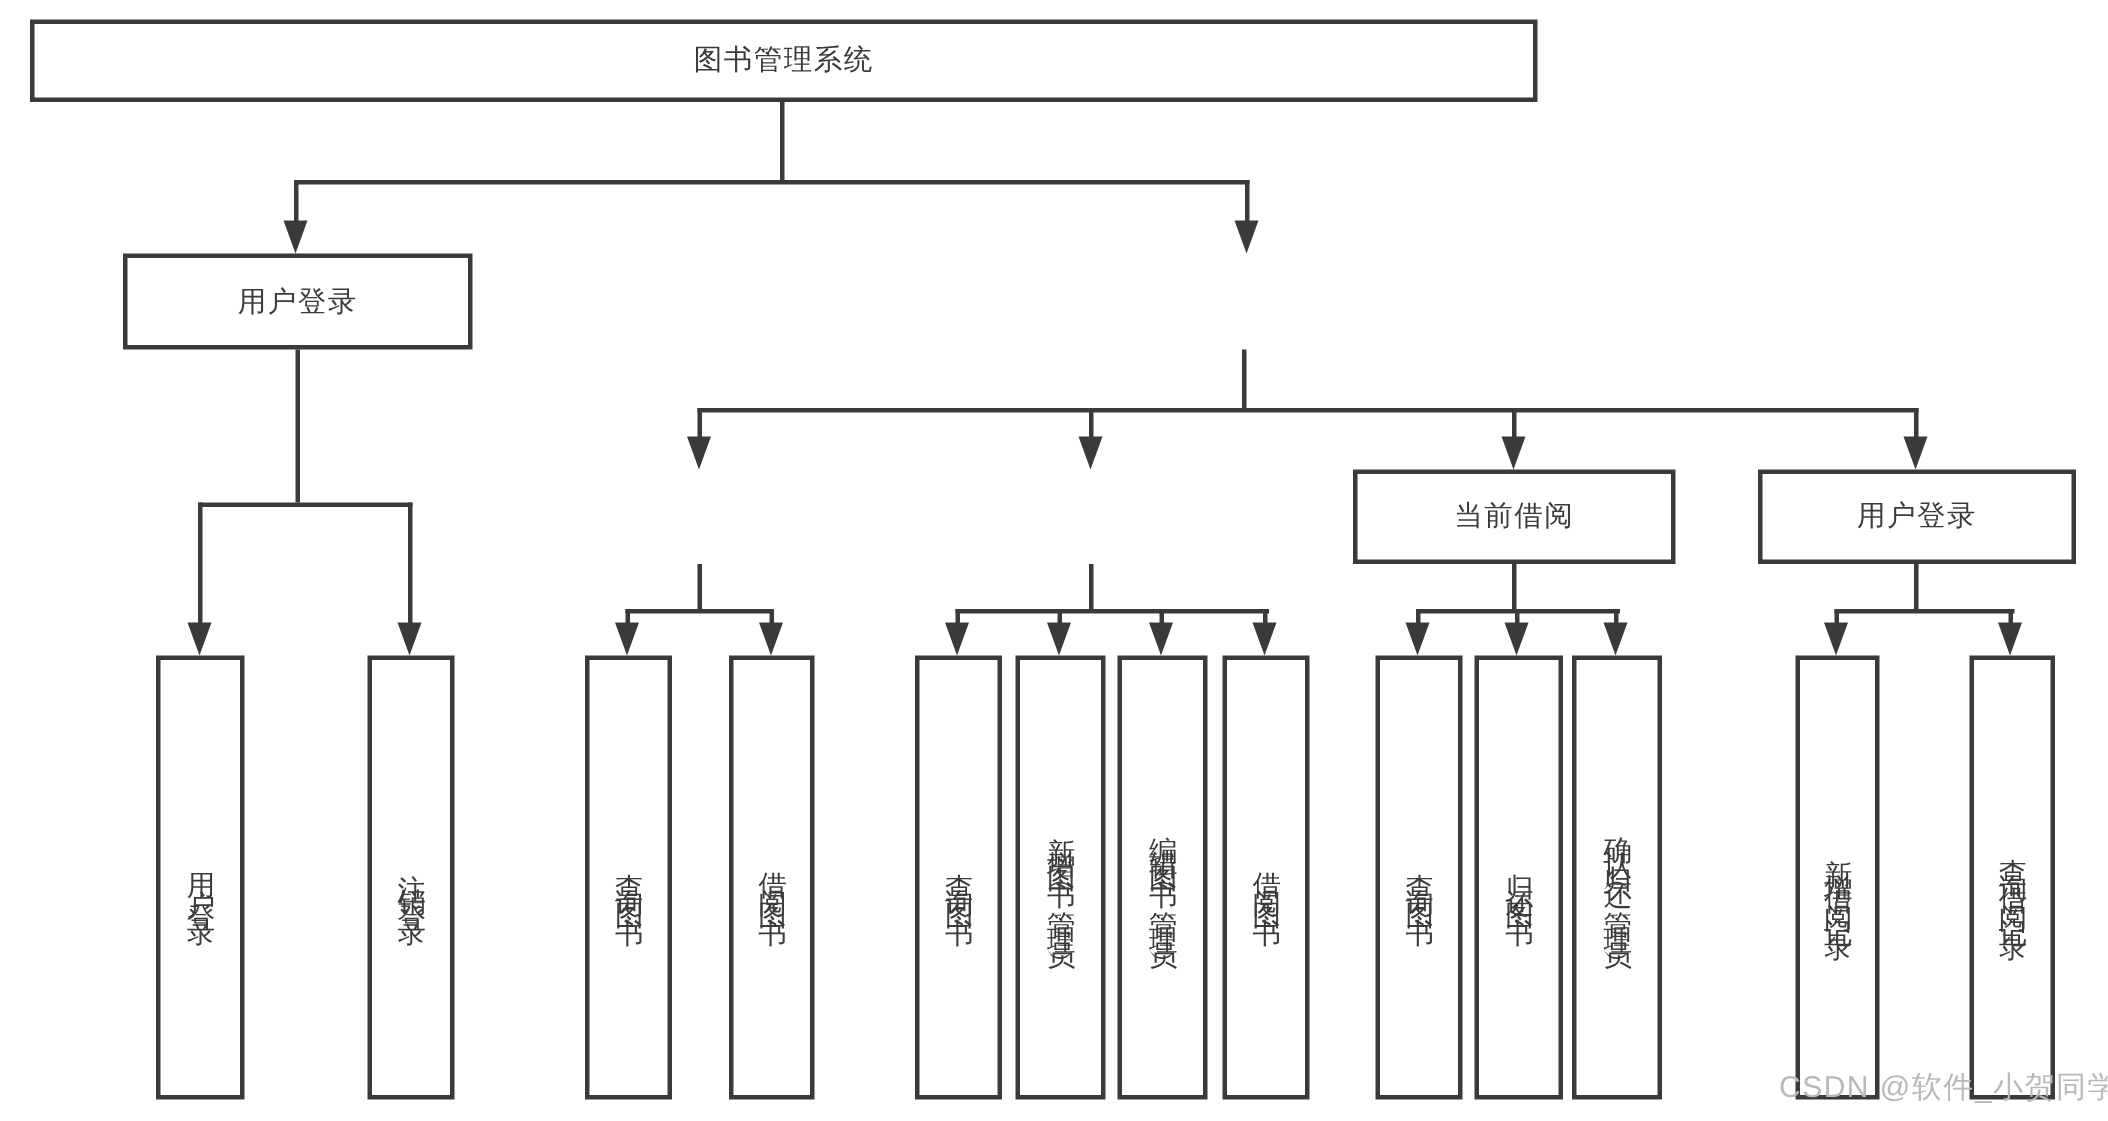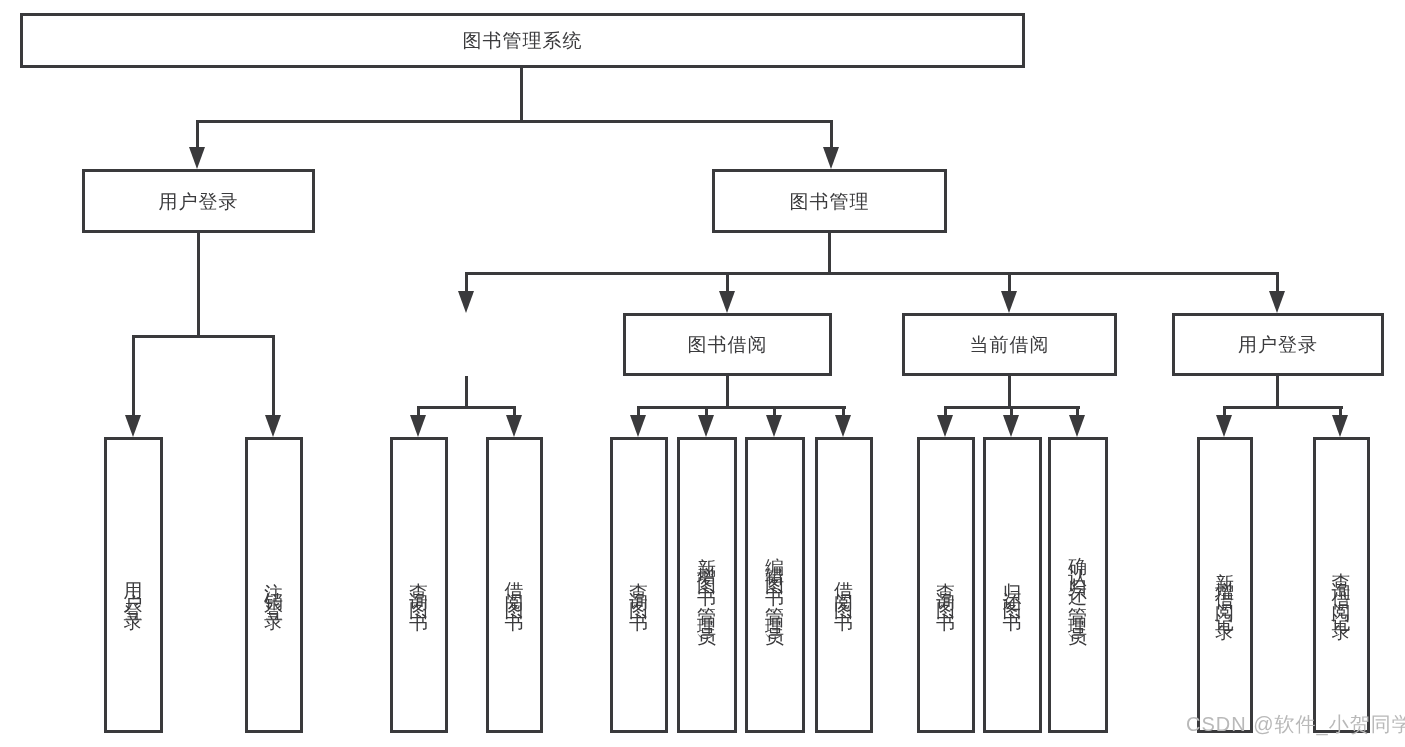--- a/index.html
+++ b/index.html
@@ -67,24 +67,22 @@
 </style>
 </head>
 <body>
 
 <div id="canvas">
 
   <div class="node hnode" style="left:20px; top:13px; width:1005px; height:55px;">图书管理系统</div>
 
   <div class="node hnode" style="left:82px; top:169px; width:233px; height:64px;">用户登录</div>
 
-  <div class="node hnode" style="left:712px; top:169px; width:235px; height:64px;">图书管理</div>
 
 
-  <div class="node hnode" style="left:623px; top:313px; width:209px; height:63px;">图书借阅</div>
 
   <div class="node hnode" style="left:902px; top:313px; width:215px; height:63px;text-align:right;">当前借阅</div>
 
   <div class="node hnode" style="left:1172px; top:313px; width:212px; height:63px;">用户登录</div>
 
   <div class="node vnode" style="left:104px; top:437px; width:59px; height:296px;">用户登录</div>
   <div class="node vnode" style="left:245px; top:437px; width:58px; height:296px;">注销登录</div>
 
   <div class="node vnode" style="left:390px; top:437px; width:58px; height:296px;">查询图书</div>
   <div class="node vnode" style="left:486px; top:437px; width:57px; height:296px;">借阅图书</div>

